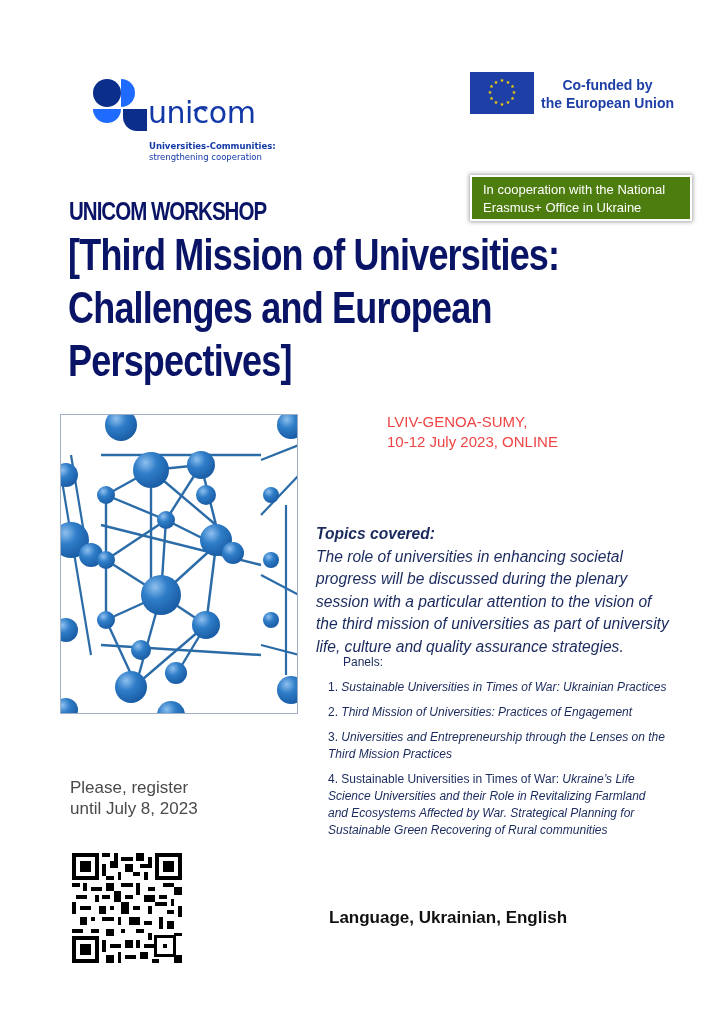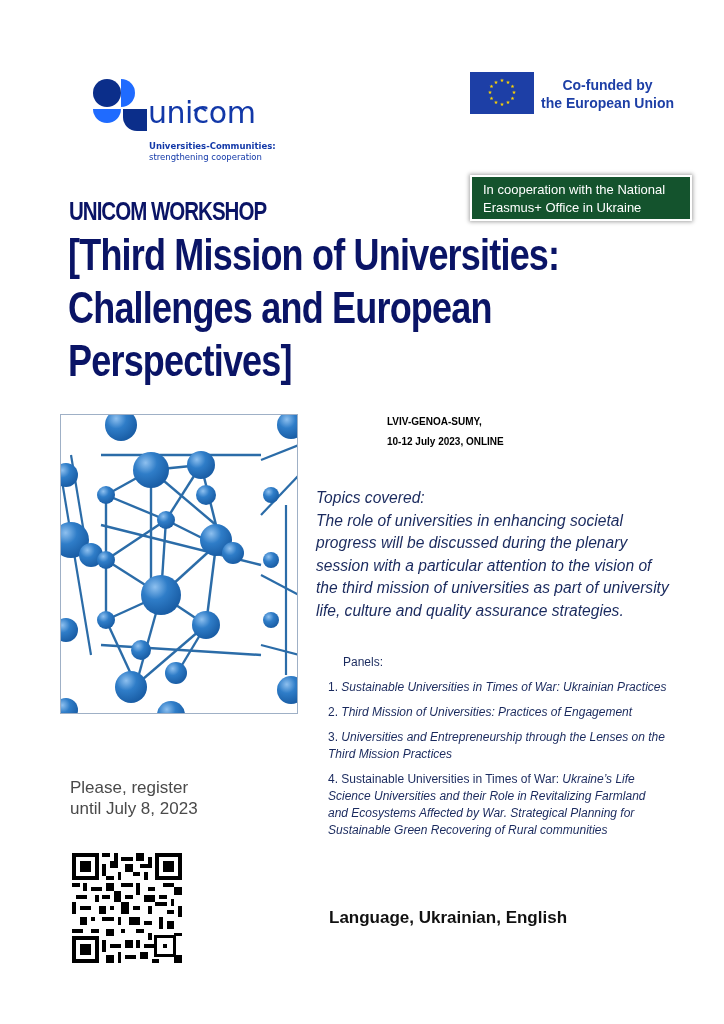--- a/index.html
+++ b/index.html
@@ -11,35 +11,35 @@
     .logo-word { left: 148px; top: 98px; font-family: "DejaVu Sans", sans-serif; font-weight: normal; font-size: 30px; color: #1238a8; letter-spacing: -0.5px; line-height: 1; }
     .logo-hat { left: 193px; top: 98px; width: 14px; height: 6px; }
     .logo-tag1 { left: 149px; top: 141px; font-family: "DejaVu Sans", sans-serif; font-weight: bold; font-size: 8.5px; color: #1238a8; }
     .logo-tag2 { left: 149px; top: 152px; font-family: "DejaVu Sans", sans-serif; font-size: 8.5px; color: #1238a8; }
 
     
     .eu-flag { left: 470px; top: 72px; width: 64px; height: 42px; background: #1d3fa6; }
     .eu-text { left: 541px; top: 76px; font-weight: bold; font-size: 14px; line-height: 18px; color: #1d3fa6; text-align: center; }
 
     
-    .coop-box { left: 470px; top: 175px; width: 222px; height: 46px; background: #14532d; border: 2px solid #ffffff; box-shadow: 0 0 4px 1px rgba(0,0,0,0.35); color: #ffffff; font-size: 13px; line-height: 18px; padding: 4px 0 0 11px; box-sizing: border-box; }
+    .coop-box { left: 470px; top: 175px; width: 222px; height: 46px; background: #4d7c0f; border: 2px solid #ffffff; box-shadow: 0 0 4px 1px rgba(0,0,0,0.35); color: #ffffff; font-size: 13px; line-height: 18px; padding: 4px 0 0 11px; box-sizing: border-box; }
 
     
     .ws-label { left: 69px; top: 197px; font-family: "Liberation Sans", sans-serif; font-weight: bold; font-size: 25px; color: #0a1466; letter-spacing: -1.2px; transform: scaleX(0.82); transform-origin: left top; white-space: nowrap; }
     .main-title { left: 68px; top: 228px; font-family: "Liberation Sans", sans-serif; font-weight: bold; font-size: 45px; line-height: 53px; color: #0a1466; letter-spacing: -1px; transform: scaleX(0.80); transform-origin: left top; white-space: nowrap; }
 
     
     .mol { left: 60px; top: 414px; width: 238px; height: 300px; border: 1px solid #9fb0c6; box-sizing: border-box; background: #ffffff; overflow: hidden; }
 
     
-    .loc { left: 387px; top: 412px; font-weight: bold; font-size: 10px; line-height: 20px; color: #000000; }
+    .loc { left: 387px; top: 412px; font-weight: normal; font-size: 15px; line-height: 20px; color: #ef4444; }
 
     
     .topics { left: 316px; top: 487px; width: 360px; color: #1a2a5e; font-style: italic; font-size: 15.6px; line-height: 22.5px; }
-    .topics-h { font-weight: normal; display: block; }
+    .topics-h { font-weight: bold; display: block; margin-top: 36px; }
 
     
     .panels { left: 328px; top: 654px; width: 340px; color: #1a2a5e; font-size: 12px; line-height: 17px; }
     .panel-label { display: block; margin-bottom: 8px; font-style: normal; margin-left: 15px; }
     .panel-item { display: block; margin-bottom: 8px; }
     .panel-item .it { font-style: italic; margin-top: 39px; }
 
     .lang { left: 329px; top: 908px; font-weight: bold; font-size: 17px; color: #111111; }
 
     .register { left: 70px; top: 777px; font-weight: normal; font-size: 17px; line-height: 21px; color: #4a4a4a; }

